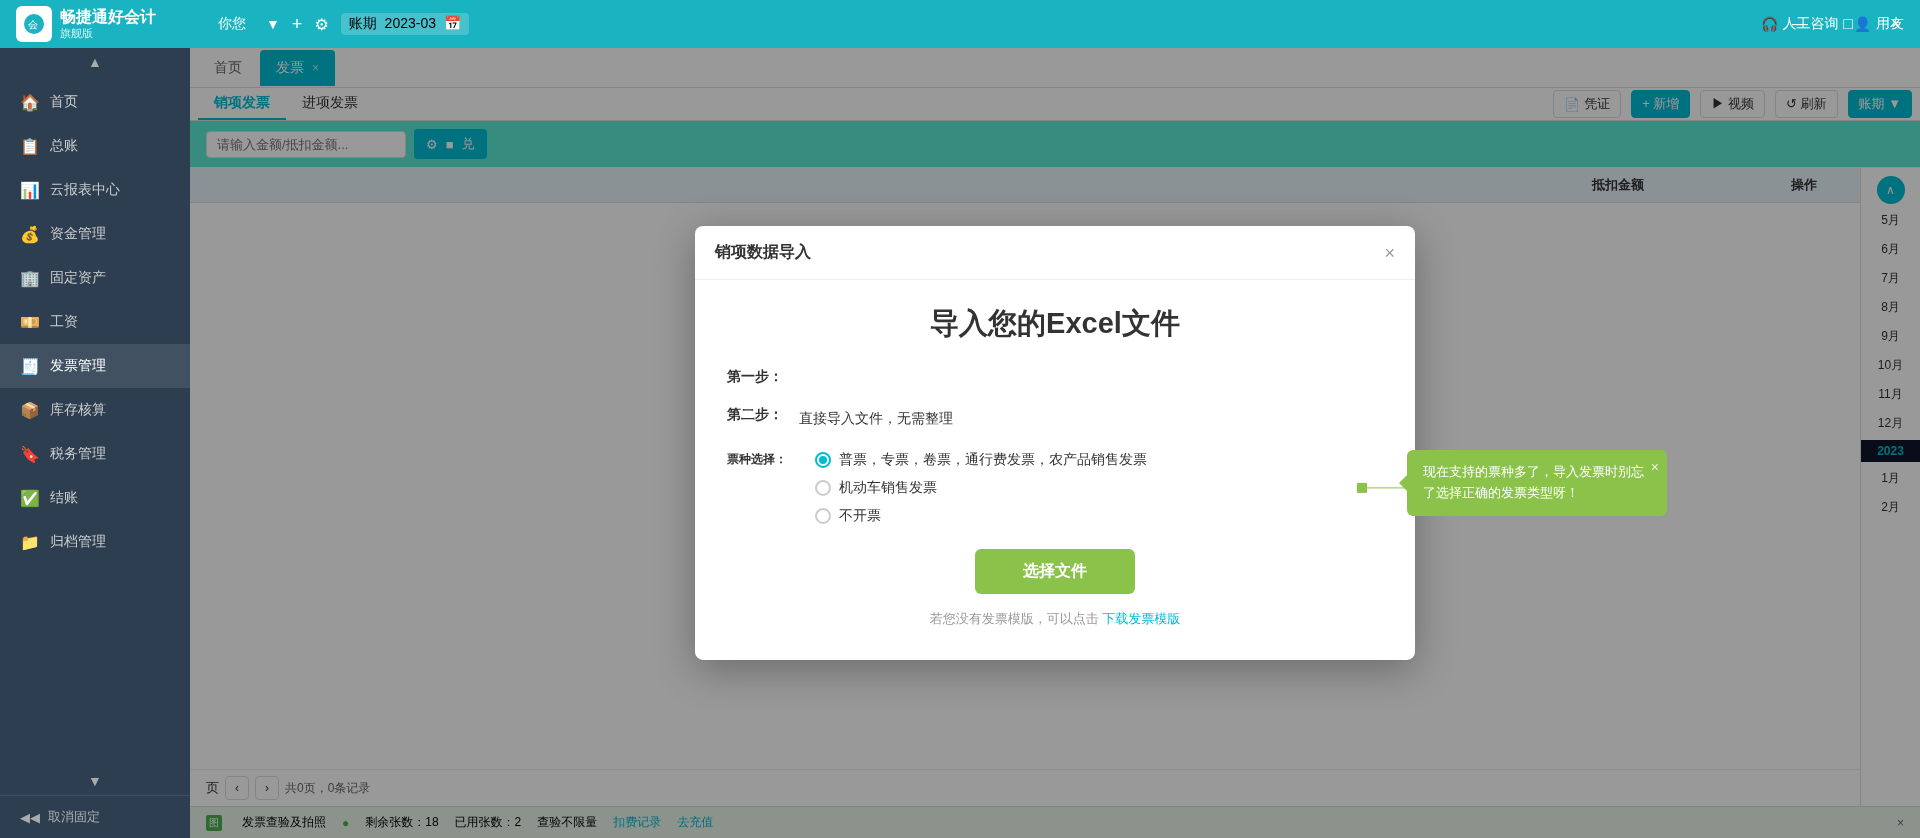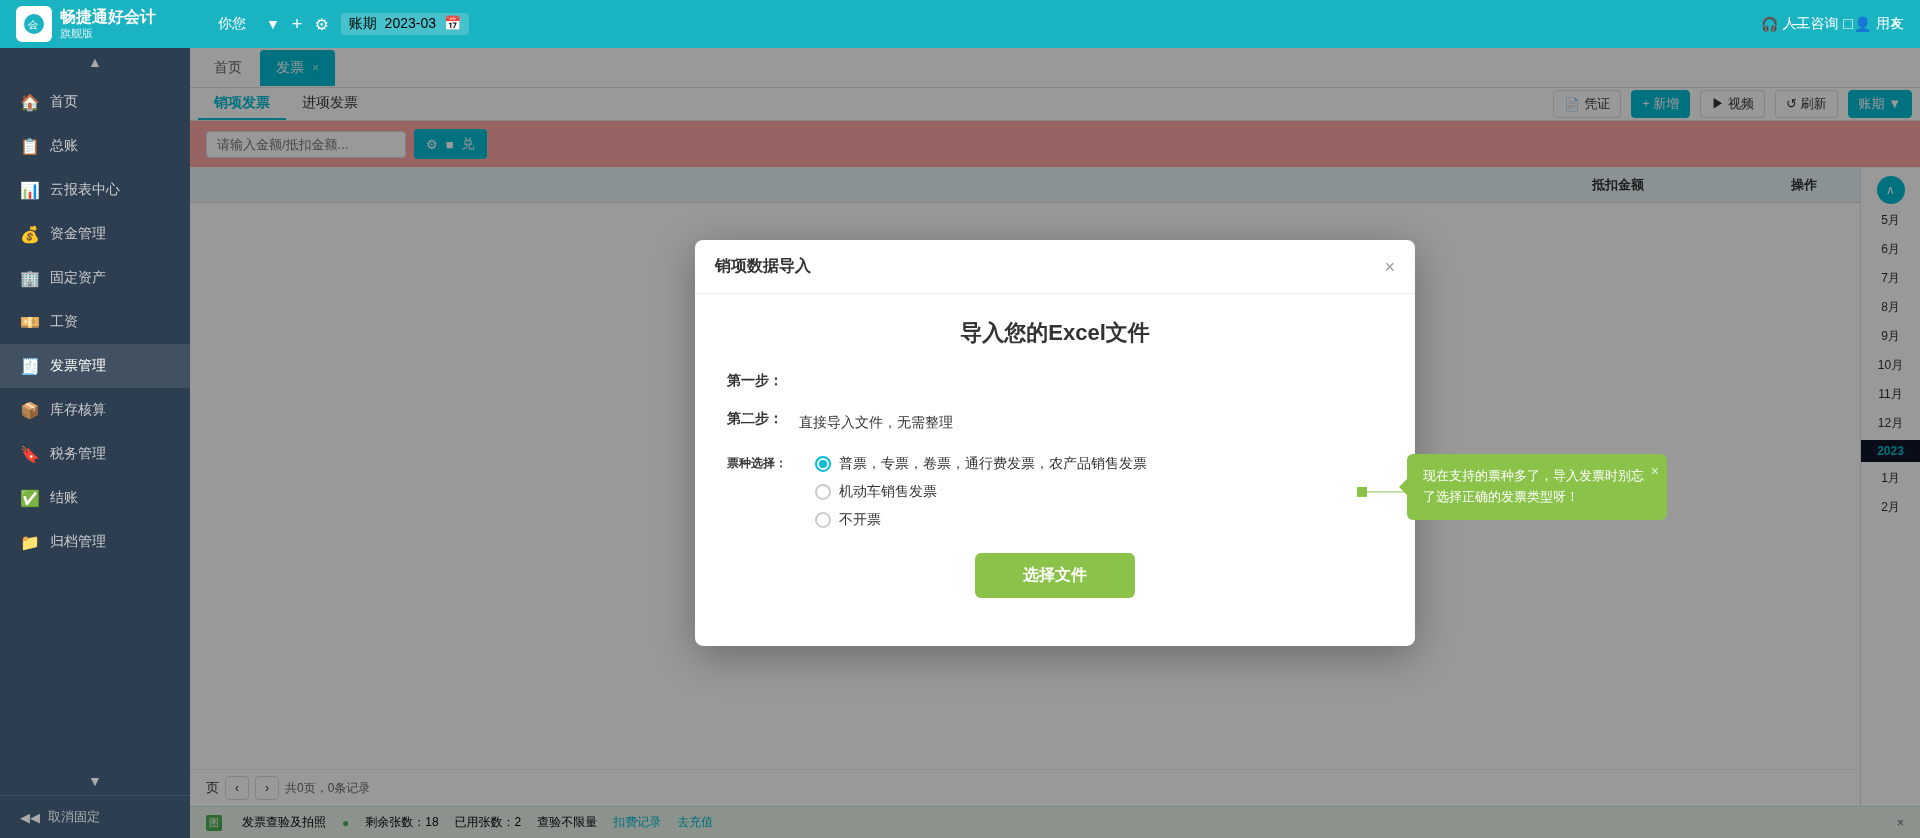--- a/index.html
+++ b/index.html
@@ -40,21 +40,21 @@
     .tab-item { padding: 0 16px; height: 36px; display: flex; align-items: center; cursor: pointer; font-size: 14px; color: #666; border-radius: 4px 4px 0 0; gap: 8px; }
     .tab-item.active { background: #00bcd4; color: white; }
     .tab-close { font-size: 12px; opacity: 0.7; }
     .toolbar-btn { display: flex; align-items: center; gap: 4px; padding: 4px 10px; border: 1px solid #ddd; border-radius: 4px; cursor: pointer; font-size: 13px; color: #333; background: white; }
     .toolbar-btn.primary { background: #00bcd4; color: white; border-color: #00bcd4; }
     .sub-tab { padding: 6px 16px; cursor: pointer; font-size: 14px; color: #333; border-bottom: 2px solid transparent; }
     .sub-tab.active { color: #00bcd4; border-bottom-color: #00bcd4; font-weight: bold; }
     .toolbar-right { margin-left: auto; display: flex; align-items: center; gap: 10px; }
 
     
-    .invoice-toolbar { display: flex; align-items: center; padding: 8px 16px; gap: 8px; background: #fca5a5; border-bottom: 1px solid #eee; }
+    .invoice-toolbar { display: flex; align-items: center; padding: 8px 16px; gap: 8px; background: #5eead4; border-bottom: 1px solid #eee; }
     .search-input { border: 1px solid #ddd; border-radius: 4px; padding: 5px 10px; font-size: 13px; width: 200px; color: #999; }
     .teal-toolbar { display: flex; align-items: center; gap: 8px; padding: 6px 12px; background: #00bcd4; border-radius: 4px; }
     .teal-toolbar span { color: white; font-size: 13px; cursor: pointer; }
 
     
     .table-header { display: flex; align-items: center; background: #e8f4f8; padding: 8px 16px; font-size: 13px; color: #333; font-weight: bold; border-bottom: 1px solid #ddd; }
     .col-deduct { margin-left: auto; padding-right: 120px; }
     .col-action { width: 80px; text-align: center; }
 
     
@@ -71,21 +71,21 @@
 
     
     .overlay { position: absolute; top: 0; left: 0; right: 0; bottom: 0; background: rgba(0,0,0,0.4); z-index: 100; }
 
     
     .modal { position: absolute; top: 50%; left: 50%; transform: translate(-50%, -50%); background: white; border-radius: 8px; width: 720px; z-index: 200; box-shadow: 0 10px 40px rgba(0,0,0,0.3); overflow: visible; }
     .modal-header { display: flex; align-items: center; justify-content: space-between; padding: 16px 20px; border-bottom: 1px solid #eee; }
     .modal-title { font-size: 16px; font-weight: bold; color: #333; }
     .modal-close { cursor: pointer; color: #999; font-size: 18px; line-height: 1; }
     .modal-body { padding: 24px 32px 32px; }
-    .modal-main-title { text-align: center; font-size: 22px; font-weight: bold; color: #333; margin-bottom: 24px; }
+    .modal-main-title { text-align: center; font-size: 29px; font-weight: bold; color: #333; margin-bottom: 24px; }
     .step { margin-bottom: 20px; display: flex; gap: 12px; }
     .step-label { font-size: 14px; color: #333; white-space: nowrap; font-weight: bold; min-width: 60px; }
     .step-content { font-size: 14px; color: #333; line-height: 1.8; }
     .step-content a { color: #00bcd4; text-decoration: none; font-size: 12px; }
     .ticket-select { margin-bottom: 16px; }
     .ticket-label { font-size: 12px; color: #333; margin-bottom: 10px; font-weight: bold; }
     .radio-group { display: flex; flex-direction: column; gap: 10px; margin-left: 16px; }
     .radio-item { display: flex; align-items: center; gap: 8px; font-size: 14px; color: #333; cursor: pointer; }
     .radio-circle { width: 16px; height: 16px; border-radius: 50%; border: 2px solid #ccc; display: flex; align-items: center; justify-content: center; }
     .radio-circle.checked { border-color: #00bcd4; }
@@ -350,18 +350,22 @@
               </div>
               <div class="radio-item">
                 <div class="radio-circle"></div>
                 <span>不开票</span>
               </div>
             </div>
           </div>
 
           <button class="select-file-btn">选择文件</button>
 
+          <div class="modal-footer-text">
+            <span>若您没有发票模版，可以点击</span>
+            <a href="#">下载发票模版</a>
+          </div>
         </div>
       </div>
 
     </div>
   </div>
 </div>
 
 </body></html>

